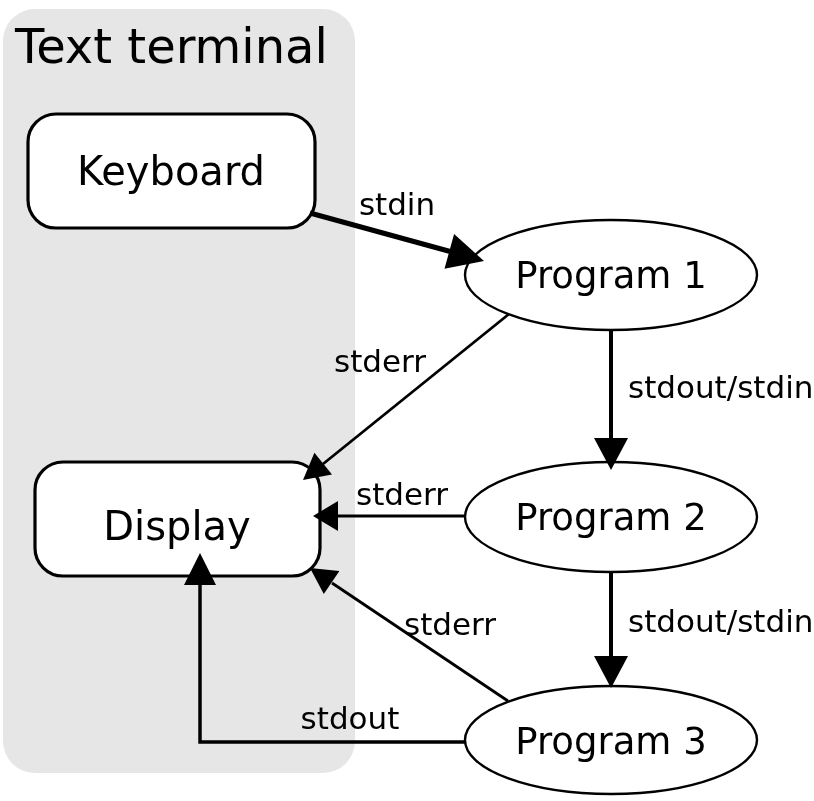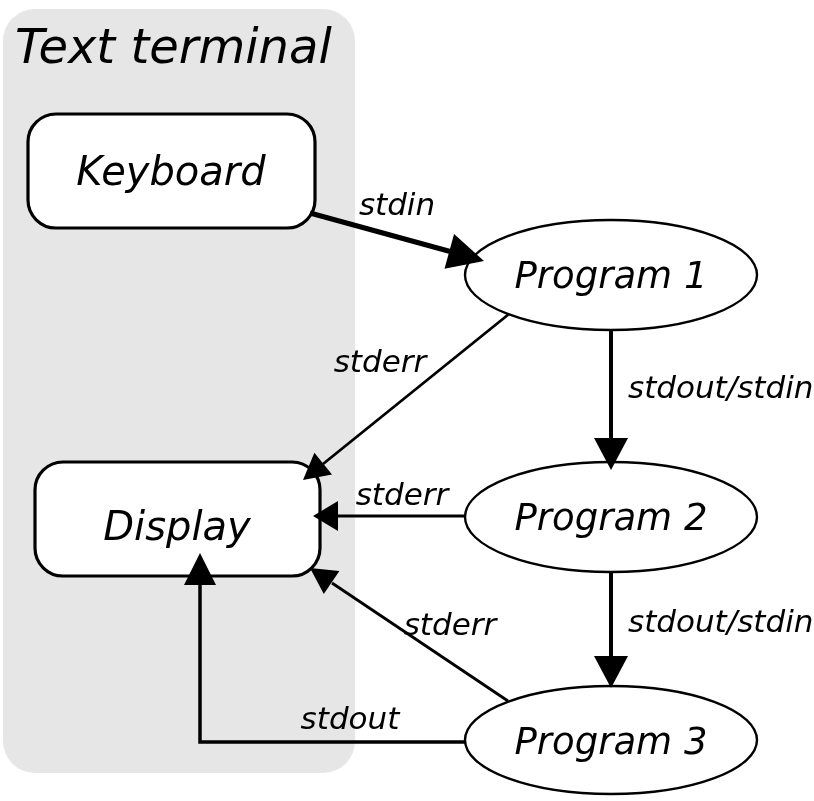--- a/index.html
+++ b/index.html
@@ -5,21 +5,20 @@
   html, body {
     margin: 0;
     padding: 0;
     background: #ffffff;
   }
   .canvas-wrap {
     width: 698px;
     height: 801px;
     position: relative;
     background: #ffffff;
-    font-style: italic;
   }
   svg {
     display: block;
   }
   text {
     font-family: "DejaVu Sans", "Liberation Sans", sans-serif;
     fill: #000000;
   }
   .diagram-title {
     font-size: 48px;

